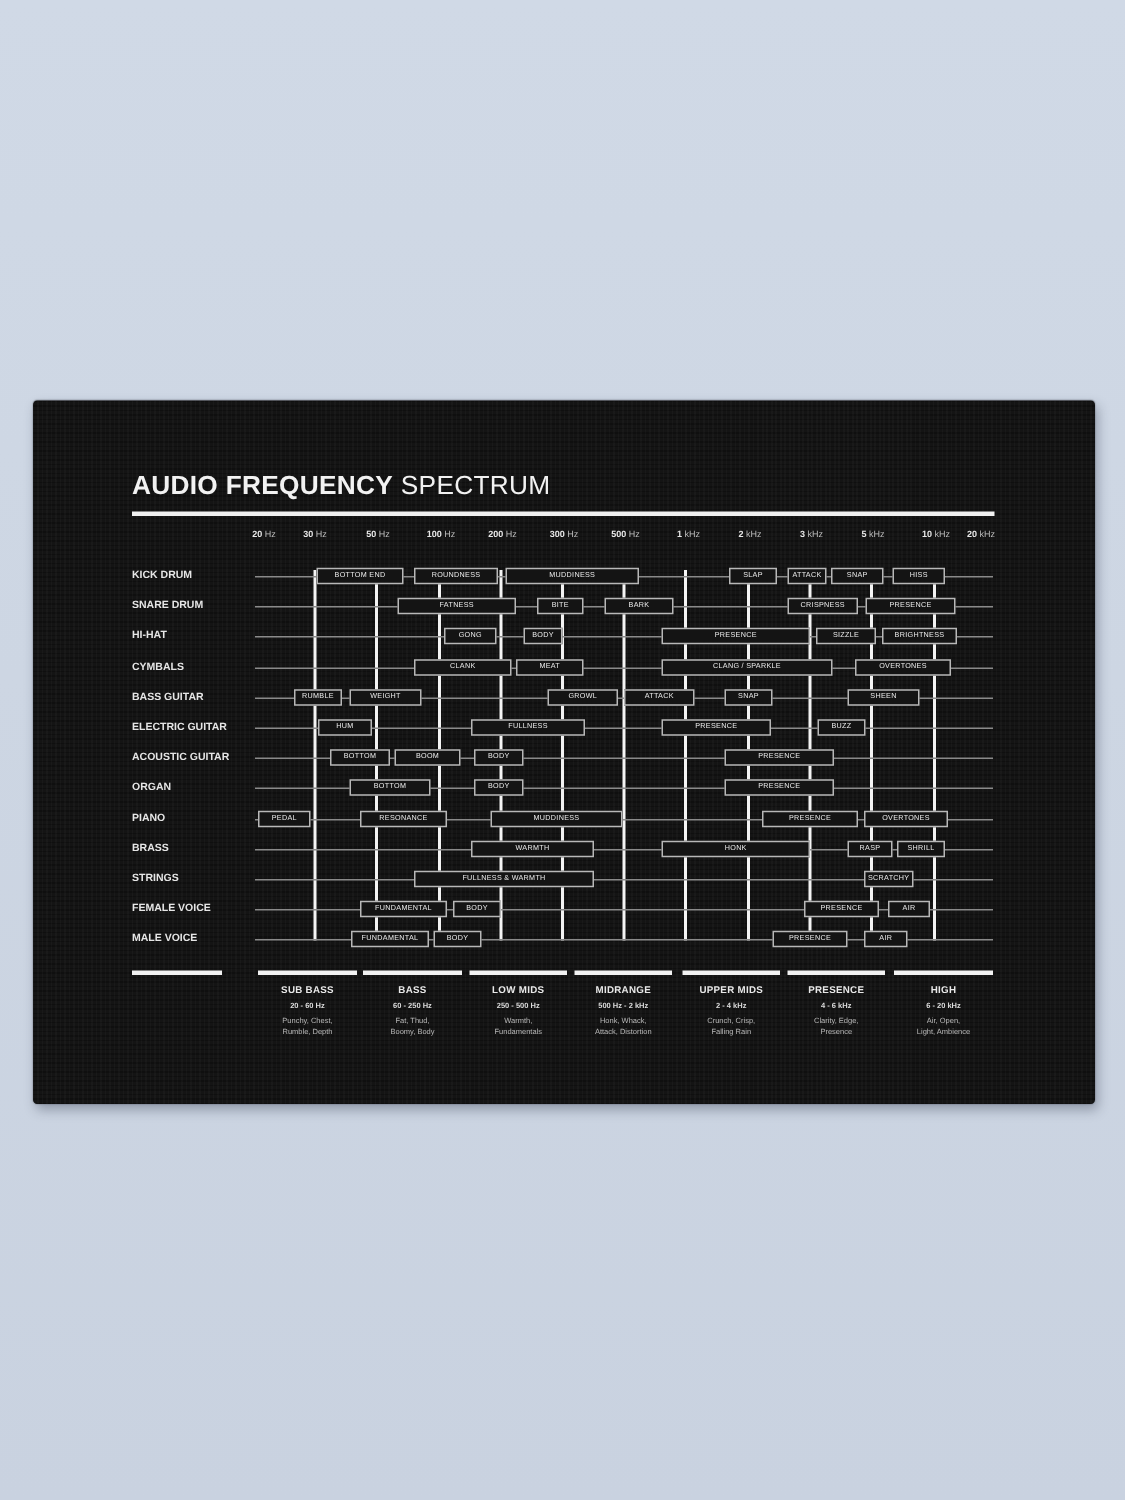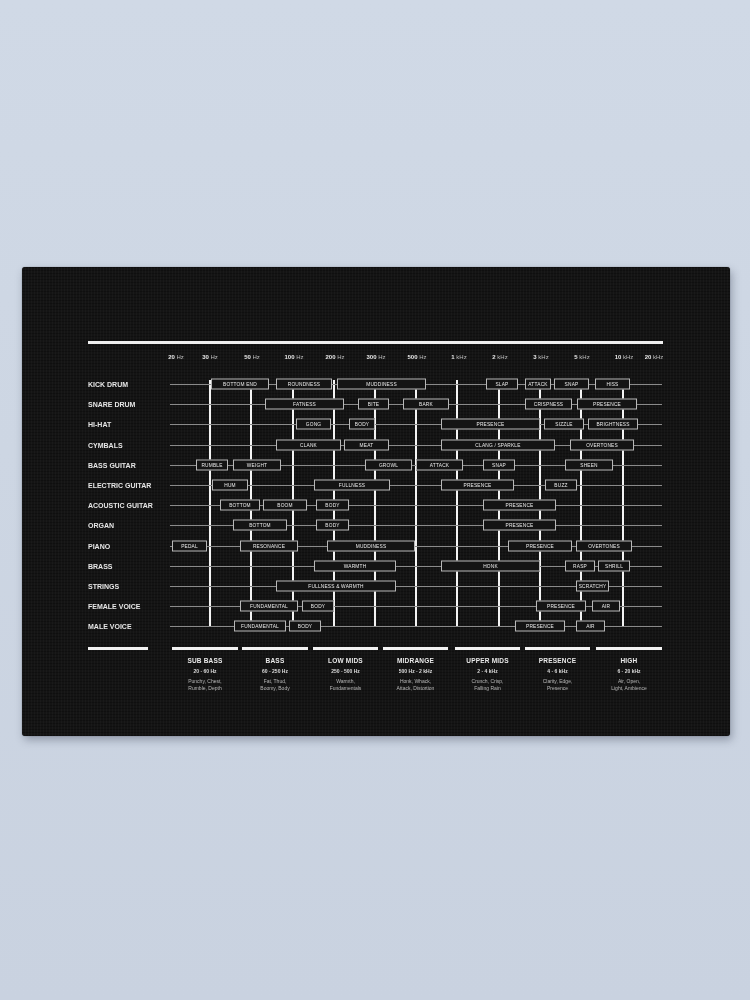--- a/index.html
+++ b/index.html
@@ -55,20 +55,24 @@
   .legend-col { position: absolute; top: 390px; text-align: center; color: #e8e8e8;
     font-family: "Liberation Sans", sans-serif; }
   .legend-col .lname { font-size: 6.5px; font-weight: bold; letter-spacing: 0.2px; }
   .legend-col .lrange { font-size: 5px; font-weight: bold; margin-top: 4px; color: #dcdcdc; }
   .legend-col .ldesc { font-size: 5px; margin-top: 4px; color: #b8b8b8; line-height: 6.5px; }
 </style>
 </head>
 <body>
 
 <div class="canvas" id="canvas">
+  <div class="title">
+    <span class="bold">AUDIO FREQUENCY</span>
+    <span class="light">SPECTRUM</span>
+  </div>
   <div class="title-rule"></div>
   <div id="ticks">
       <div class="freq-label" style="left: 154px;"><span>20 </span><span class="unit">Hz</span></div>
       <div class="freq-label" style="left: 188px;"><span>30 </span><span class="unit">Hz</span></div>
       <div class="freq-label" style="left: 230px;"><span>50 </span><span class="unit">Hz</span></div>
       <div class="freq-label" style="left: 272px;"><span>100 </span><span class="unit">Hz</span></div>
       <div class="freq-label" style="left: 313px;"><span>200 </span><span class="unit">Hz</span></div>
       <div class="freq-label" style="left: 354px;"><span>300 </span><span class="unit">Hz</span></div>
       <div class="freq-label" style="left: 395px;"><span>500 </span><span class="unit">Hz</span></div>
       <div class="freq-label" style="left: 437px;"><span>1 </span><span class="unit">kHz</span></div>

